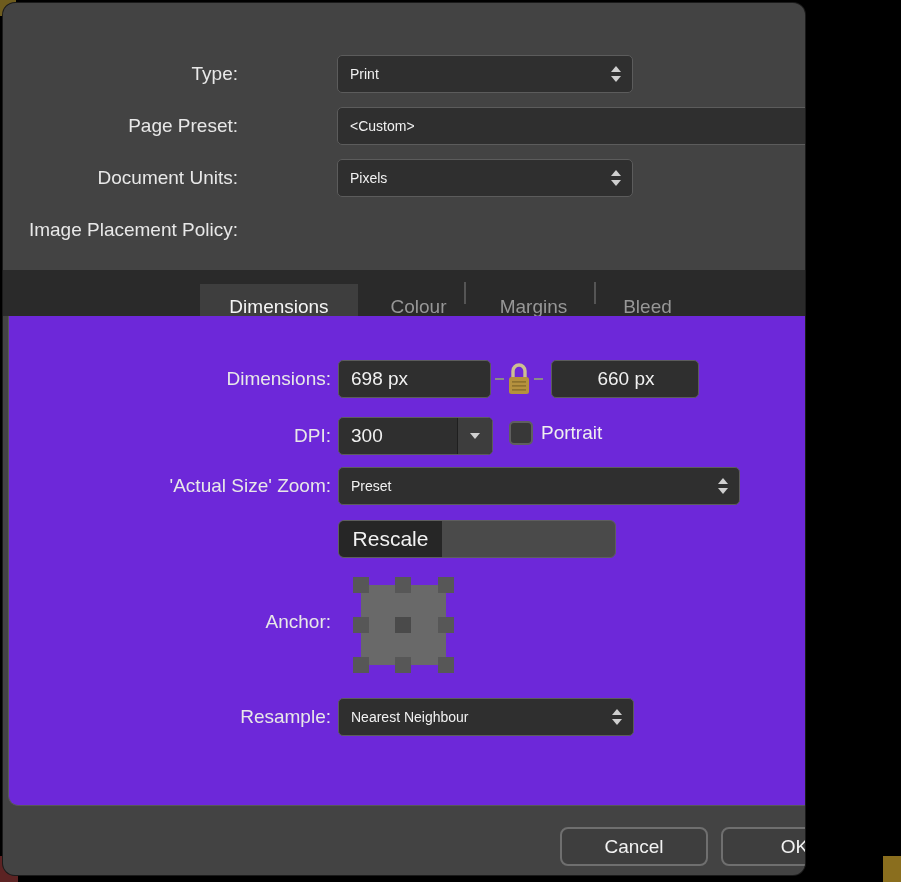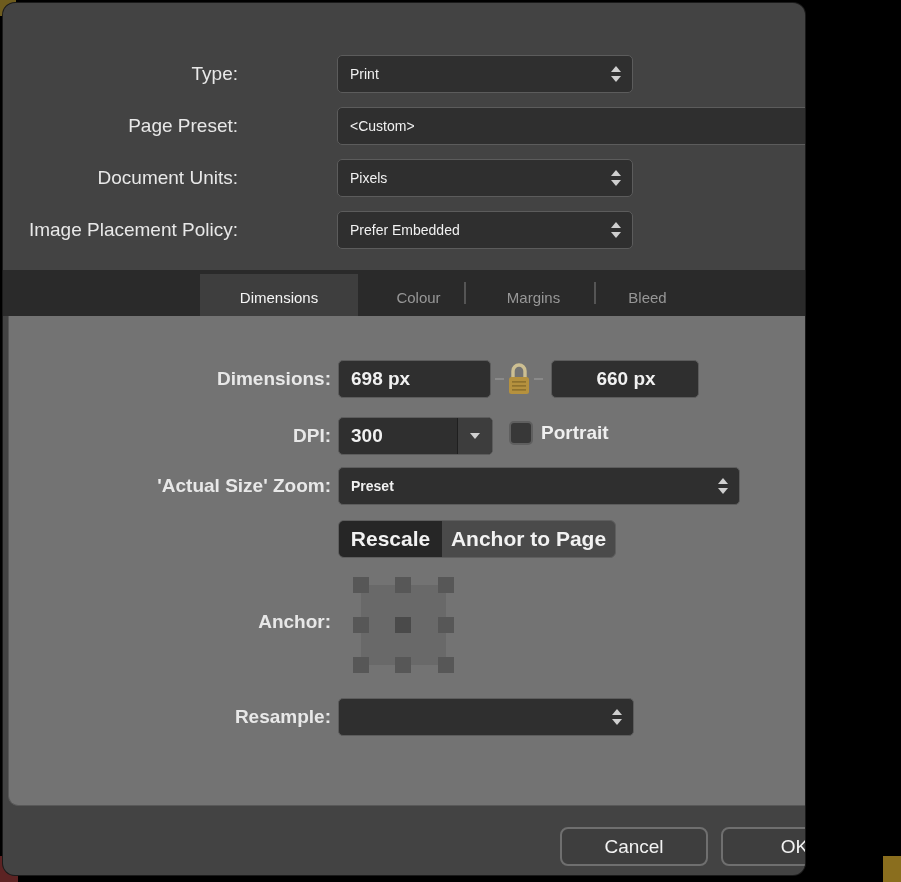--- a/index.html
+++ b/index.html
@@ -37,30 +37,30 @@
   .tri-down{width:0;height:0;border-left:5px solid transparent;border-right:5px solid transparent;border-top:6px solid #cfcfcf;}
 
   #preset-menu-icon{position:absolute;left:842px;top:113px;width:36px;height:30px;cursor:pointer;}
   #preset-menu-icon .bar{position:absolute;left:0;width:25px;height:3px;background:#dedede;}
   #preset-menu-icon .tri{position:absolute;left:26px;top:19px;width:0;height:0;
     border-left:5px solid transparent;border-right:5px solid transparent;border-top:6px solid #dedede;}
 
   
   .tabstrip{position:absolute;left:0;top:267px;width:894px;height:46px;background:#2a2a2a;}
   .tab{
-    position:absolute;top:4px;height:46px;display:flex;align-items:center;justify-content:center;
-    font-size:15px;color:#979797;cursor:pointer;
+    position:absolute;top:14px;height:46px;display:flex;align-items:center;justify-content:center;
+    font-size:19px;color:#979797;cursor:pointer;
   }
   .tab.active{background:#3e3e3e;color:#f5f5f5;}
   .tabdiv{position:absolute;top:12px;width:2px;height:22px;background:#555;}
 
   
   .panel{
     position:absolute;left:5px;top:313px;width:884px;height:490px;box-sizing:border-box;
-    background:#737373;border:1px solid #585858;border-top:none;border-radius:0 0 10px 10px;font-weight:bold;
+    background:#6d28d9;border:1px solid #585858;border-top:none;border-radius:0 0 10px 10px;
   }
   .plbl{
     position:absolute;right:560px;height:38px;line-height:38px;
     color:#e8e8e8;font-size:19px;white-space:nowrap;text-align:right;
   }
   .field{
     position:absolute;height:38px;background:#2f2f2f;
     border:1px solid #5c5c5c;border-radius:5px;box-sizing:border-box;
     color:#f1f1f1;font-size:19px;display:flex;align-items:center;padding:0 10px 0 12px;
   }
@@ -142,27 +142,20 @@
   <div class="lbl" style="top:156px;">Document Units:</div>
   <div class="ctl" style="left:334px;top:156px;width:296px;">
     <span>Pixels</span>
     <span class="stepper">
         <span class="tri-up"></span>
         <span class="tri-down"></span>
       </span>
   </div>
 
   <div class="lbl" style="top:208px;">Image Placement Policy:</div>
-  <div class="ctl" style="left:334px;top:208px;width:296px;">
-    <span>Prefer Embedded</span>
-    <span class="stepper">
-        <span class="tri-up"></span>
-        <span class="tri-down"></span>
-      </span>
-  </div>
 
   <div class="tabstrip">
     <div class="tab active" style="left:197px;width:158px;">Dimensions</div>
     <div class="tab" style="left:368px;width:95px;">Colour</div>
     <div class="tabdiv" style="left:461px;"></div>
     <div class="tab" style="left:483px;width:95px;">Margins</div>
     <div class="tabdiv" style="left:591px;"></div>
     <div class="tab" style="left:597px;width:95px;">Bleed</div>
   </div>
 
@@ -199,39 +192,39 @@
     <div class="ctl" style="left:329px;top:151px;width:402px;">
       <span>Preset</span>
       <span class="stepper">
           <span class="tri-up"></span>
           <span class="tri-down"></span>
         </span>
     </div>
 
     <div class="seg-wrap" style="left:329px;top:204px;width:278px;">
       <div class="seg selected" style="width:103px;">Rescale</div>
-      <div class="seg" style="flex:1;">Anchor to Page</div>
     </div>
 
     <div class="plbl" style="top:287px;">Anchor:</div>
     <div class="anchor-wrap">
       <div class="anchor-square"></div>
       <div class="handle" style="left:0;top:0;"></div>
       <div class="handle" style="left:42px;top:0;"></div>
       <div class="handle" style="left:85px;top:0;"></div>
       <div class="handle" style="left:0;top:40px;"></div>
       <div class="handle center" style="left:42px;top:40px;"></div>
       <div class="handle" style="left:85px;top:40px;"></div>
       <div class="handle" style="left:0;top:80px;"></div>
       <div class="handle" style="left:42px;top:80px;"></div>
       <div class="handle" style="left:85px;top:80px;"></div>
     </div>
 
     <div class="plbl" style="top:382px;">Resample:</div>
     <div class="ctl" style="left:329px;top:382px;width:296px;">
+      <span>Nearest Neighbour</span>
       <span class="stepper">
           <span class="tri-up"></span>
           <span class="tri-down"></span>
         </span>
     </div>
 
   </div>
 
   <div class="btn" style="left:718px;top:824px;width:147px;">OK</div>
   <div class="btn" style="left:557px;top:824px;width:148px;">Cancel</div>

